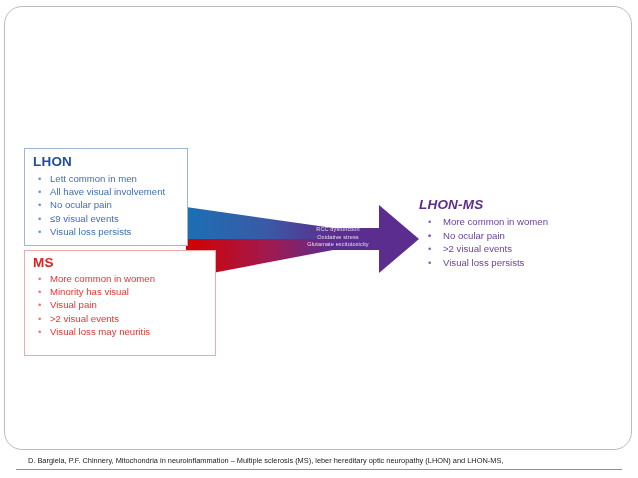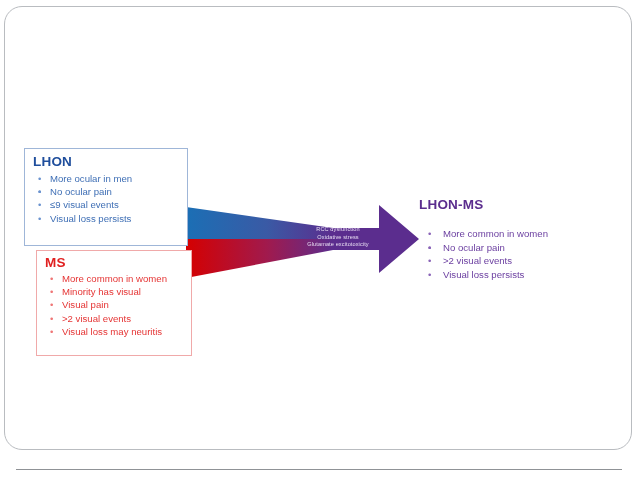--- a/index.html
+++ b/index.html
@@ -74,23 +74,23 @@
     position: absolute;
     left: 5px;
     top: 0;
     color: #6b93cf;
     font-size: 9.6px;
   }
 
   
   #ms-box {
     position: absolute;
-    left: 36px;
+    left: 24px;
     top: 250px;
-    width: 156px;
+    width: 192px;
     height: 106px;
     border: 1px solid #f0a9a9;
     box-sizing: border-box;
     background: #ffffff;
     padding: 4px 6px 0 8px;
   }
   #ms-box .box-title {
     color: #e02020;
     font-weight: bold;
     font-size: 13.5px;
@@ -153,21 +153,22 @@
     left: 419px;
     top: 196px;
     width: 214px;
   }
   #lhonms-block .box-title {
     color: #5b2d8e;
     font-weight: bold;
     font-size: 13.5px;
     letter-spacing: 0.2px;
     line-height: 17px;
-    margin-bottom: 14px;
+    margin-bottom: 2px;
+    font-style: italic;
   }
   #lhonms-block ul {
     margin: 0;
     padding: 0;
     list-style: none;
   }
   #lhonms-block li {
     color: #6b3fa0;
     font-size: 9.6px;
     line-height: 13.6px;
@@ -235,22 +236,22 @@
 
   <div id="arrow-labels">
     <div>RCC dysfunction</div>
     <div>Oxidative stress</div>
     <div>Glutamate excitotoxicity</div>
   </div>
 
   <div id="lhon-box">
     <div class="box-title">LHON</div>
     <ul>
-      <li><span class="bullet">•</span><span>More ocular in men</span></li>
-      <li><span class="bullet">•</span></li>
+      <li><span class="bullet">•</span><span>Lett common in men</span></li>
+      <li><span class="bullet">•</span><span>All have visual involvement</span></li>
       <li><span class="bullet">•</span><span>No ocular pain</span></li>
       <li><span class="bullet">•</span><span>≤9 visual events</span></li>
       <li><span class="bullet">•</span><span>Visual loss persists</span></li>
     </ul>
   </div>
 
   <div id="ms-box">
     <div class="box-title">MS</div>
     <ul>
       <li><span class="bullet">•</span><span>More common in women</span></li>
@@ -268,14 +269,15 @@
       <li><span class="bullet">•</span></li>
       <li><span class="bullet">•</span><span>No ocular pain</span></li>
       <li><span class="bullet">•</span><span>&gt;2 visual events</span></li>
       <li><span class="bullet">•</span><span>Visual loss persists</span></li>
     </ul>
   </div>
 
 </div>
 
 <div id="citation">
+  <div>D. Bargiela, P.F. Chinnery, Mitochondria in neuroinflammation – Multiple sclerosis (MS), leber hereditary optic neuropathy (LHON) and LHON-MS,</div>
 </div>
 <div id="strike-line"></div>
 
 </body></html>

